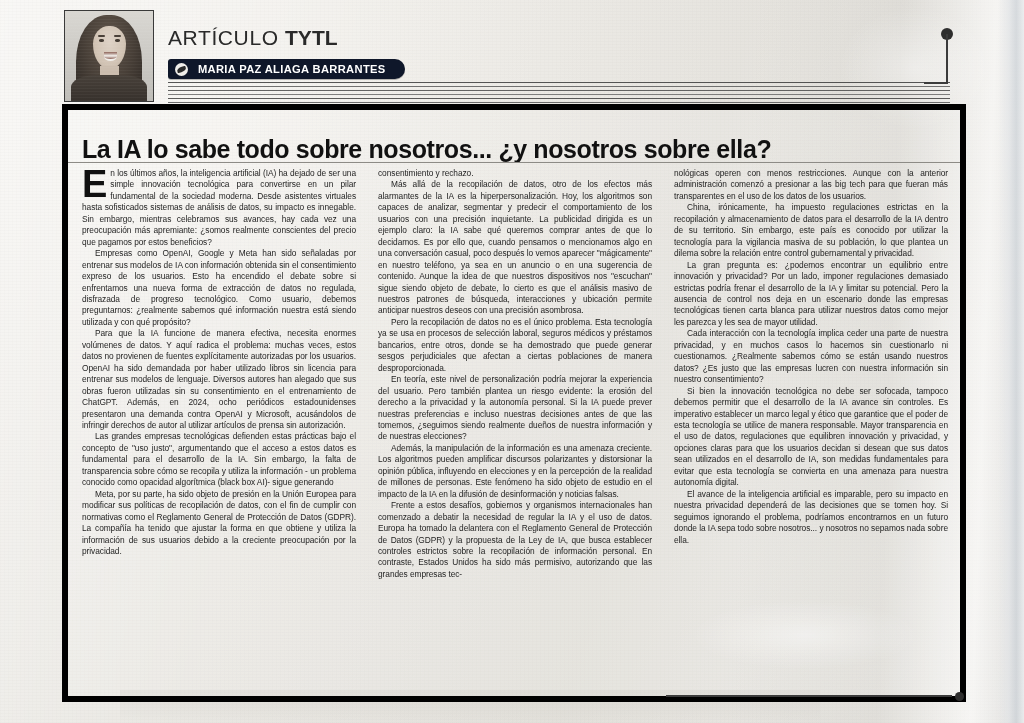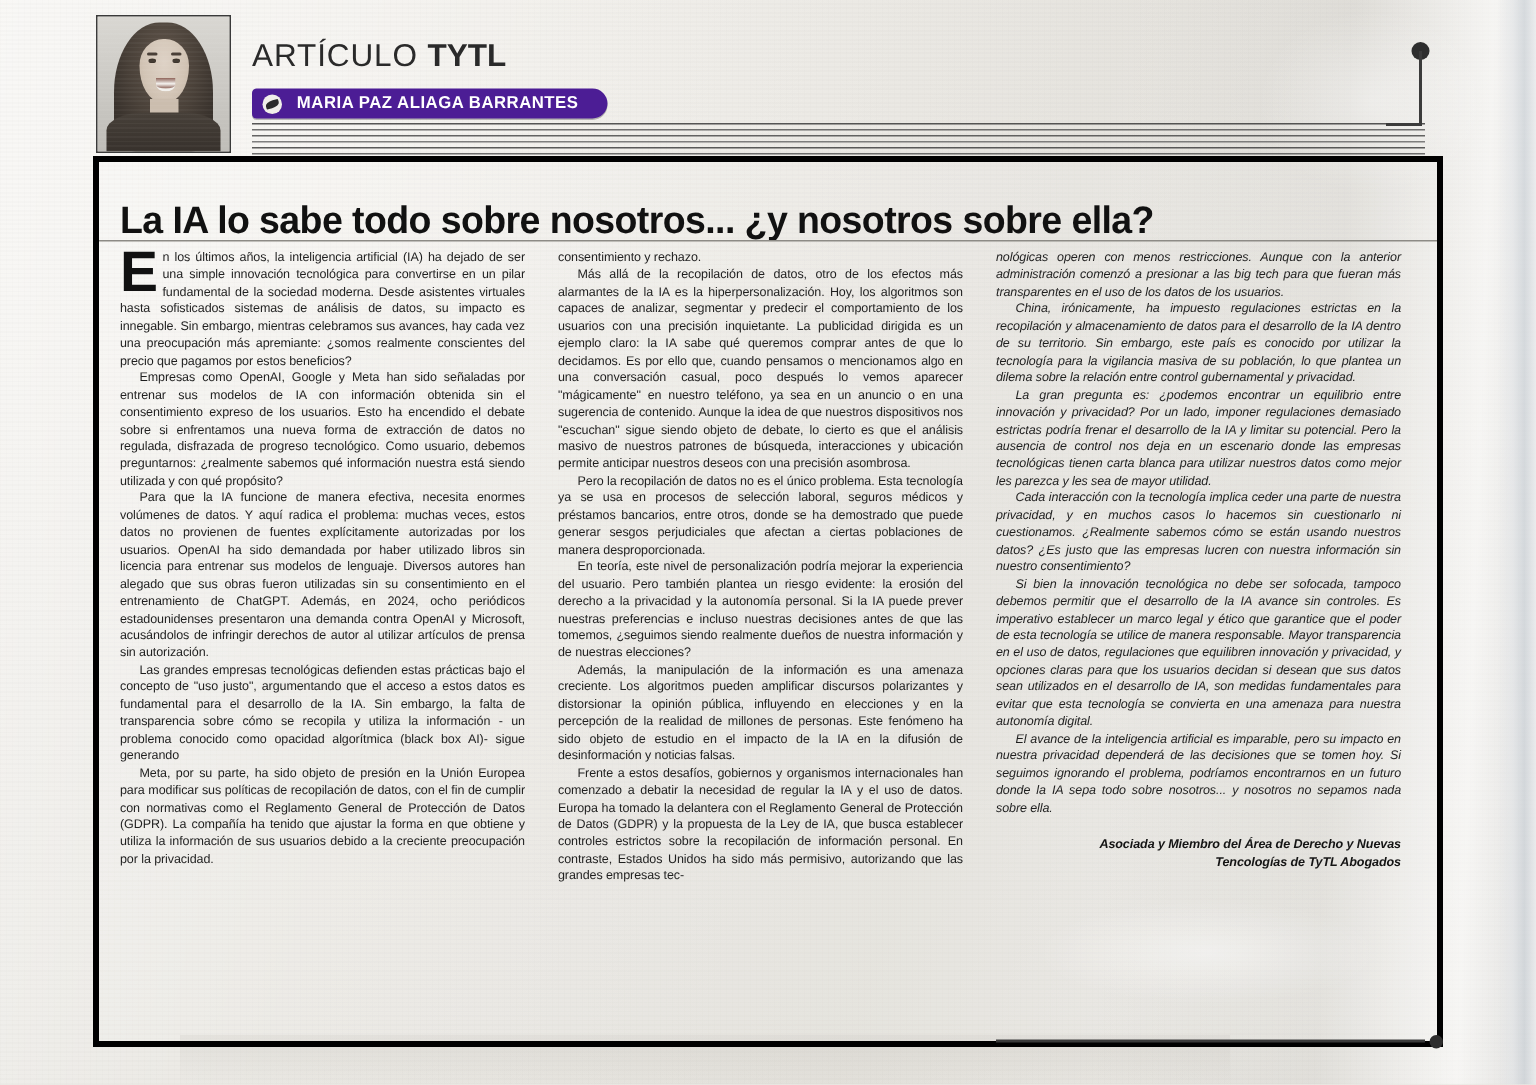--- a/index.html
+++ b/index.html
@@ -81,21 +81,21 @@
     background:repeating-linear-gradient(0deg, rgba(255,255,255,.10) 0 1px, rgba(0,0,0,0) 1px 3px);}
 
   #kicker{
     position:absolute;left:104px;top:16px;
     font-size:21px;letter-spacing:.6px;color:#2a2a2a;font-weight:400;
   }
   #kicker b{font-weight:700;letter-spacing:0;}
 
   #byline{
     position:absolute;left:104px;top:49px;height:20px;
-    background:#4c1d95;color:#fff;
+    background:#0f172a;color:#fff;
     border-radius:3px 10px 10px 3px;
     padding:0 16px 0 7px;
     display:flex;align-items:center;gap:7px;
     box-shadow:0 1px 0 rgba(0,0,0,.25);
   }
   #byline .blogo{
     width:13px;height:13px;border-radius:50%;
     background:#f0eeea;position:relative;flex:none;
   }
   #byline .blogo::after{
@@ -118,21 +118,21 @@
 
   
   #hook{position:absolute;right:-6px;top:18px;width:34px;height:56px;}
   #hook .v{position:absolute;right:10px;top:6px;width:2px;height:50px;background:#3b3b3b;}
   #hook .h{position:absolute;right:10px;bottom:0;width:24px;height:2px;background:#3b3b3b;}
   #hook .dot{position:absolute;right:5px;top:0;width:12px;height:12px;border-radius:50%;background:#2e2e2e;}
 
   
   #article{
     position:absolute;left:38px;top:96px;width:892px;height:586px;
-    border:4px solid #000000;
+    border:6px solid #000000;
     background:rgba(255,255,255,.10);
   }
   #headline{
     position:absolute;left:14px;top:8px;width:866px;
     font-size:25.5px;font-weight:700;letter-spacing:-.4px;color:#111;
     transform:scaleX(.98);transform-origin:left center;
     white-space:nowrap;
   }
   #hrule{position:absolute;left:0;right:0;top:52px;height:1px;background:#8d8b86;}
 
@@ -140,21 +140,21 @@
     position:absolute;left:14px;top:58px;width:866px;height:520px;
     display:flex;gap:0;
   }
   .col{
     width:274px;margin-right:22px;
     font-size:8.35px;line-height:11.45px;
     text-align:justify;
     color:#1f1f1f;
     letter-spacing:-.06px;
   }
-  .col:last-child{margin-right:12px;font-style:italic;}
+  .col:last-child{margin-right:0;}
   .col p{margin:0;text-indent:13px;}
   .col p.noind{text-indent:0;}
 
   .dropcap{
     float:left;
     font-size:38px;line-height:31px;
     font-weight:700;
     margin:1px 3px 0 0;
     color:#111;
     font-family:"Liberation Sans", sans-serif;
@@ -252,21 +252,20 @@
         <p>Frente a estos desafíos, gobiernos y organismos internacionales han comenzado a debatir la necesidad de regular la IA y el uso de datos. Europa ha tomado la delantera con el Reglamento General de Protección de Datos (GDPR) y la propuesta de la Ley de IA, que busca establecer controles estrictos sobre la recopilación de información personal. En contraste, Estados Unidos ha sido más permisivo, autorizando que las grandes empresas tec-</p>
       </div>
 
       <div class="col">
         <p class="noind">nológicas operen con menos restricciones. Aunque con la anterior administración comenzó a presionar a las big tech para que fueran más transparentes en el uso de los datos de los usuarios.</p>
         <p>China, irónicamente, ha impuesto regulaciones estrictas en la recopilación y almacenamiento de datos para el desarrollo de la IA dentro de su territorio. Sin embargo, este país es conocido por utilizar la tecnología para la vigilancia masiva de su población, lo que plantea un dilema sobre la relación entre control gubernamental y privacidad.</p>
         <p>La gran pregunta es: ¿podemos encontrar un equilibrio entre innovación y privacidad? Por un lado, imponer regulaciones demasiado estrictas podría frenar el desarrollo de la IA y limitar su potencial. Pero la ausencia de control nos deja en un escenario donde las empresas tecnológicas tienen carta blanca para utilizar nuestros datos como mejor les parezca y les sea de mayor utilidad.</p>
         <p>Cada interacción con la tecnología implica ceder una parte de nuestra privacidad, y en muchos casos lo hacemos sin cuestionarlo ni cuestionamos. ¿Realmente sabemos cómo se están usando nuestros datos? ¿Es justo que las empresas lucren con nuestra información sin nuestro consentimiento?</p>
         <p>Si bien la innovación tecnológica no debe ser sofocada, tampoco debemos permitir que el desarrollo de la IA avance sin controles. Es imperativo establecer un marco legal y ético que garantice que el poder de esta tecnología se utilice de manera responsable. Mayor transparencia en el uso de datos, regulaciones que equilibren innovación y privacidad, y opciones claras para que los usuarios decidan si desean que sus datos sean utilizados en el desarrollo de IA, son medidas fundamentales para evitar que esta tecnología se convierta en una amenaza para nuestra autonomía digital.</p>
         <p>El avance de la inteligencia artificial es imparable, pero su impacto en nuestra privacidad dependerá de las decisiones que se tomen hoy. Si seguimos ignorando el problema, podríamos encontrarnos en un futuro donde la IA sepa todo sobre nosotros... y nosotros no sepamos nada sobre ella.</p>
-        <p id="credit"><span>Asociada y Miembro del Área de Derecho y Nuevas</span><br><span>Tencologías de TyTL Abogados</span></p>
       </div>
 
     </div>
 
     <div id="hook2">
       <div class="h"></div>
       <div class="dot"></div>
     </div>
   </div>
 </div>

